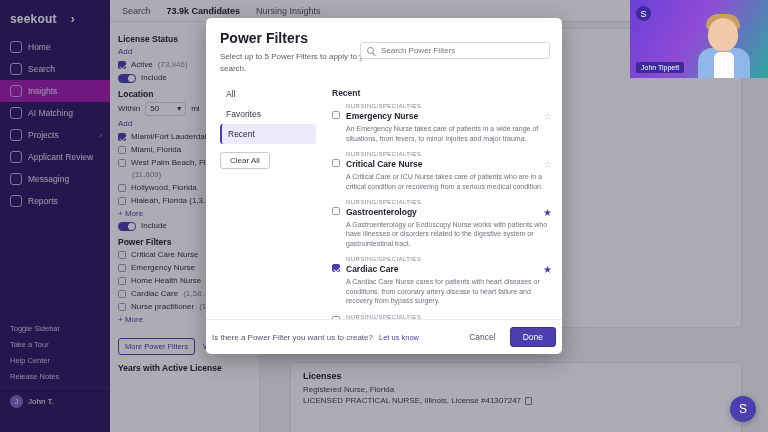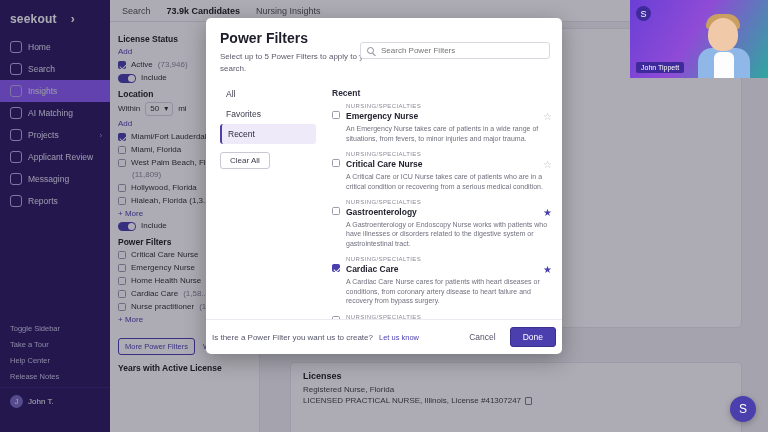--- a/index.html
+++ b/index.html
@@ -22,21 +22,21 @@
   .nav-item {
     display:flex; align-items:center; gap:6px;
     padding:5px 8px 5px 10px; font-size:8.5px; color:#e6e2f5;
     cursor:pointer;
   }
   .nav-item .ico {
     width:12px; height:12px; border-radius:3px;
     border:1.2px solid #b9aee6; display:inline-block; flex:0 0 auto;
     position:relative;
   }
-  .nav-item.active { background:#8b5cf6; }
+  .nav-item.active { background:#a21caf; }
   .nav-item .chev { margin-left:auto; font-size:7px; color:#b9aee6; }
   #sidebar .bottom {
     position:absolute; bottom:22px; left:0; width:133px;
   }
   .small-link {
     font-size:7.5px; color:#cfc8ea; padding:3.5px 10px; cursor:pointer;
   }
   .user-row {
     display:flex; align-items:center; gap:5px; font-size:8px;
     border-top:1px solid #46359180; padding:7px 10px 2px 10px; margin-top:3px;
@@ -79,21 +79,21 @@
   .toggle {
     width:18px; height:9px; border-radius:5px; background:#4b3fae; position:relative;
     flex:0 0 auto;
   }
   .toggle::after{
     content:""; position:absolute; right:1px; top:1px; width:7px; height:7px;
     border-radius:50%; background:#fff;
   }
   .sel-box {
     border:1px solid #d6d6e0; border-radius:3px; padding:1px 4px;
-    font-size:8px; display:inline-flex; align-items:center; gap:5px;
+    font-size:8px; display:inline-flex; align-items:center; gap:18px;
   }
   .more-link { color:#4b3fae; font-size:8px; margin:3px 0; cursor:pointer; }
   .btn-outline {
     border:1px solid #4b3fae; color:#4b3fae; border-radius:3px;
     font-size:7.5px; padding:3px 6px; display:inline-block; cursor:pointer;
     background:#fff;
   }
   .link-purple { color:#4b3fae; font-size:7.5px; cursor:pointer; }
   .info-i {
     width:8px;height:8px;border-radius:50%;border:1px solid #9b9bb0;

